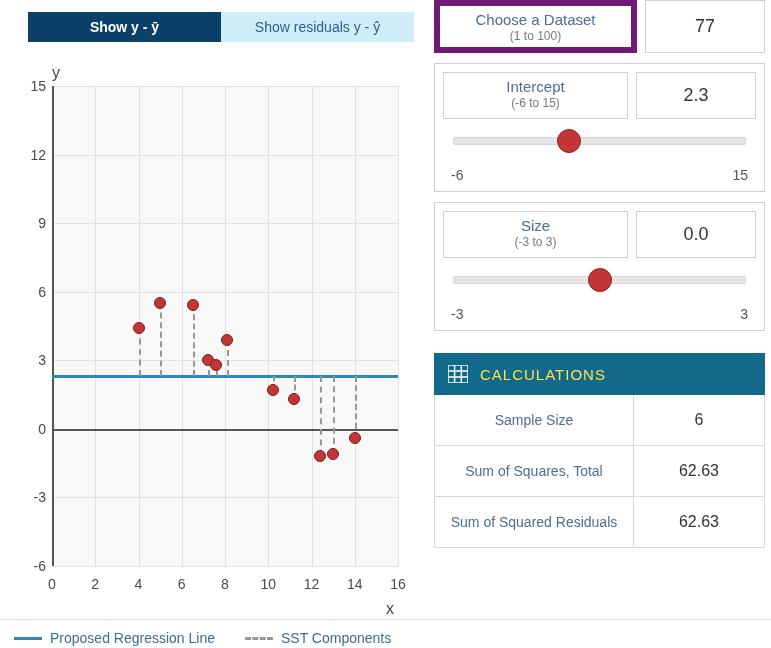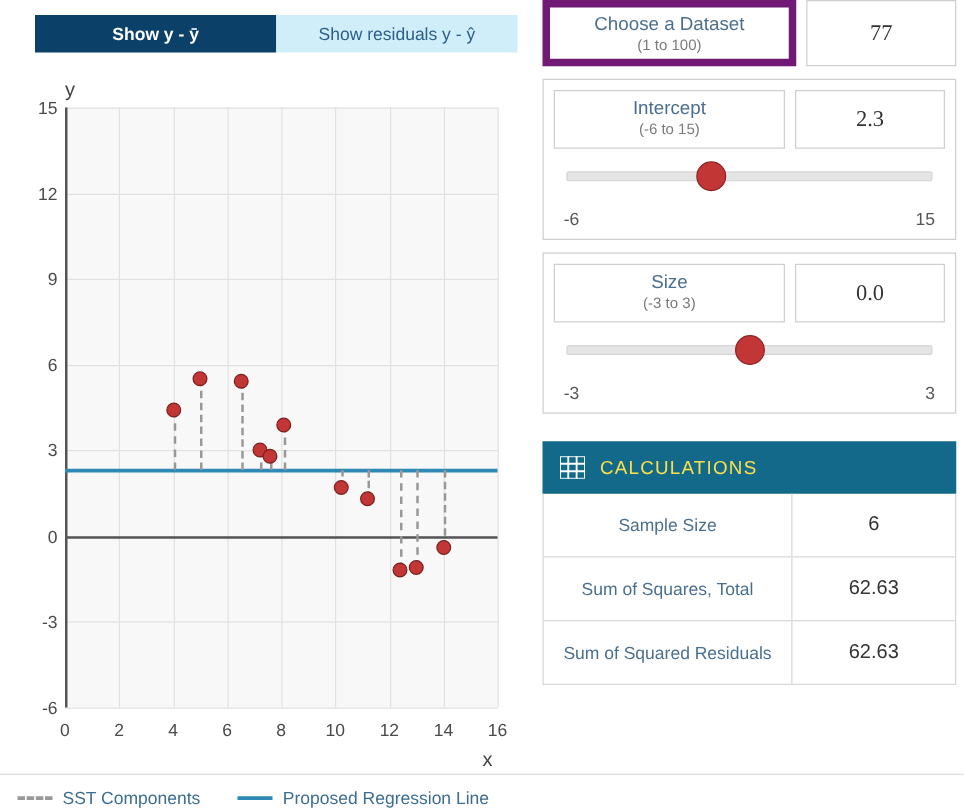--- a/index.html
+++ b/index.html
@@ -164,21 +164,20 @@
     width: 120px;
     border:1px solid #cfcfcf;
     text-align:center;
     padding: 12px 4px;
     font-size:18px;
     color:#333;
     background:#fff;
     display:flex;
     align-items:center;
     justify-content:center;
-    font-family:Liberation Serif, serif;
   }
   .slider-block {
     border:1px solid #cfcfcf;
     padding:0;
     background:#fff;
   }
   .slider-block .control-row { padding: 8px 8px 0; gap:8px; }
   .slider-block .control-label-box { border:1px solid #cfcfcf;}
   .slider-track-wrap {
     position:relative;
@@ -330,26 +329,26 @@
             <div class="tick-label-x" style="left: 256.25px;">10</div>
             <div class="tick-label-x" style="left: 299.5px;">12</div>
             <div class="tick-label-x" style="left: 342.75px;">14</div>
             <div class="tick-label-x" style="left: 386px;">16</div>
           </div>
       </div>
     </div>
 
     <div class="legend">
       <div class="legend-item">
+        <span class="legend-line-solid"></span>
+        <span>Proposed Regression Line</span>
+      </div>
+      <div class="legend-item">
         <span class="legend-line-dash"></span>
         <span>SST Components</span>
-      </div>
-      <div class="legend-item">
-        <span class="legend-line-solid"></span>
-        <span>Proposed Regression Line</span>
       </div>
     </div>
   </div>
 
   <div class="right-panel">
 
     <div class="control-row">
       <div class="control-label-box">
         <div>Choose a Dataset</div>
         <div class="sub">(1 to 100)</div>

